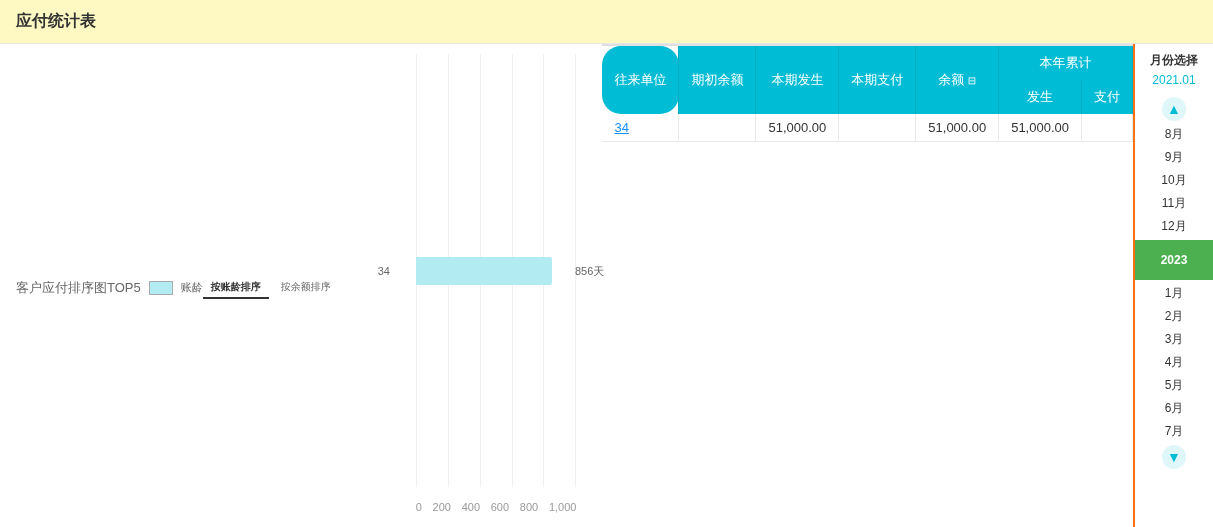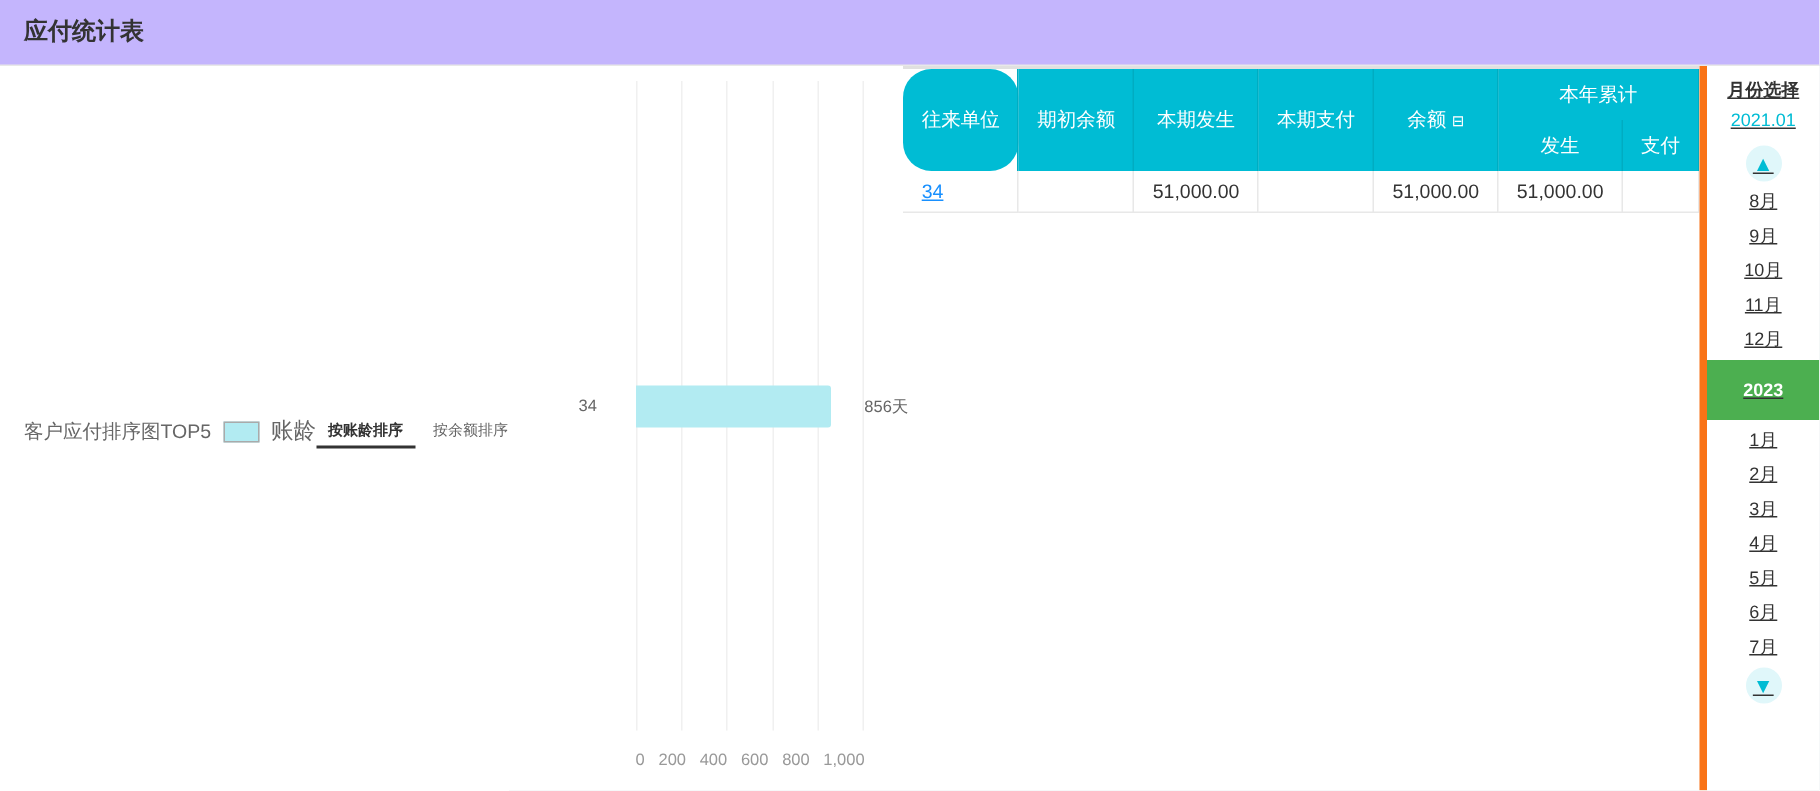--- a/index.html
+++ b/index.html
@@ -1,41 +1,41 @@
 <!DOCTYPE html>
 <html><head>
   <meta charset="utf-8">
   <style>
     * { box-sizing: border-box; margin: 0; padding: 0; }
     body { font-family: 'Microsoft YaHei', Arial, sans-serif; font-size: 13px; background: #f0f2f5; color: #333; }
     
     .page-container { width: 1213px; height: 527px; display: flex; flex-direction: column; background: #f0f2f5; }
     
     
-    .header { display: flex; align-items: center; justify-content: space-between; padding: 10px 16px; background: #c4b5fd; border-bottom: 1px solid #e8e8e8; height: 44px; }
+    .header { display: flex; align-items: center; justify-content: space-between; padding: 10px 16px; background: #fef9c3; border-bottom: 1px solid #e8e8e8; height: 44px; }
     .header-title { font-size: 16px; font-weight: bold; color: #333; }
     .header-actions { display: flex; align-items: center; gap: 16px; }
     .toggle-group { display: flex; align-items: center; gap: 6px; }
     .toggle-switch { width: 36px; height: 18px; background: #00bcd4; border-radius: 9px; position: relative; cursor: pointer; }
     .toggle-switch::after { content: ''; position: absolute; right: 2px; top: 2px; width: 14px; height: 14px; background: #fff; border-radius: 50%; }
     .toggle-label { color: #333; font-size: 13px; }
     .action-btn { display: flex; align-items: center; gap: 4px; color: #333; cursor: pointer; font-size: 13px; }
     
     
     .main-content { display: flex; flex: 1; overflow: hidden; }
     
     
     .chart-section { flex: 1; background: #fff; display: flex; flex-direction: row; overflow: hidden; }
     
     
     .chart-header { display: flex; align-items: center; justify-content: space-between; padding: 10px 16px 6px; }
     .chart-legend { display: flex; align-items: center; gap: 8px; }
     .legend-label { font-size: 13px; color: #666; }
     .legend-box { width: 24px; height: 14px; background: #b2ebf2; border: 1px solid #aaa; display: inline-block; }
-    .legend-text { font-size: 15px; color: #666; }
+    .legend-text { font-size: 11px; color: #666; }
     .sort-tabs { display: flex; gap: 4px; }
     .sort-tab { padding: 3px 8px; font-size: 10px; color: #666; cursor: pointer; border-bottom: 2px solid transparent; }
     .sort-tab.active { color: #333; border-bottom: 2px solid #333; font-weight: bold; }
     
     
     .chart-area { flex: 1; padding: 0 16px 10px; position: relative; min-height: 280px; }
     
     
     .bar-chart { width: 100%; height: 100%; position: relative; }
     
@@ -53,21 +53,21 @@
     table { width: 100%; border-collapse: collapse; font-size: 13px; }
     thead tr.header-row-1 { background: #00bcd4; color: #fff; }
     thead tr.header-row-2 { background: #00bcd4; color: #fff; }
     th { padding: 8px 12px; text-align: center; font-weight: normal; border-right: 1px solid #00acc1; white-space: nowrap; }
     th.left-align { text-align: left; border-radius: 19px; }
     td { padding: 6px 12px; border-bottom: 1px solid #e8e8e8; border-right: 1px solid #e8e8e8; text-align: right; white-space: nowrap; }
     td.left-align { text-align: left; }
     td a { color: #1890ff; text-decoration: underline; }
     
     
-    .right-sidebar { width: 80px; background: #fff; border-left: 5px solid #f97316; display: flex; flex-direction: column; align-items: center; padding: 8px 0; overflow-y: auto; text-decoration: underline; }
+    .right-sidebar { width: 80px; background: #fff; border-left: 2px solid #f97316; display: flex; flex-direction: column; align-items: center; padding: 8px 0; overflow-y: auto; }
     .sidebar-title { font-size: 12px; color: #333; text-align: center; margin-bottom: 4px; font-weight: bold; }
     .sidebar-value { font-size: 12px; color: #00bcd4; text-align: center; margin-bottom: 8px; }
     .sidebar-nav-btn { width: 24px; height: 24px; border-radius: 50%; background: #e0f7fa; display: flex; align-items: center; justify-content: center; cursor: pointer; margin: 2px 0; color: #00bcd4; font-size: 14px; }
     .month-item { font-size: 12px; color: #333; padding: 3px 8px; cursor: pointer; text-align: center; width: 100%; }
     .month-item.year-label { background: #4caf50; color: #fff; font-weight: bold; padding: 13px 4px; margin: 2px 0; }
   </style>
 </head>
 <body>
 
 <div class="page-container">

